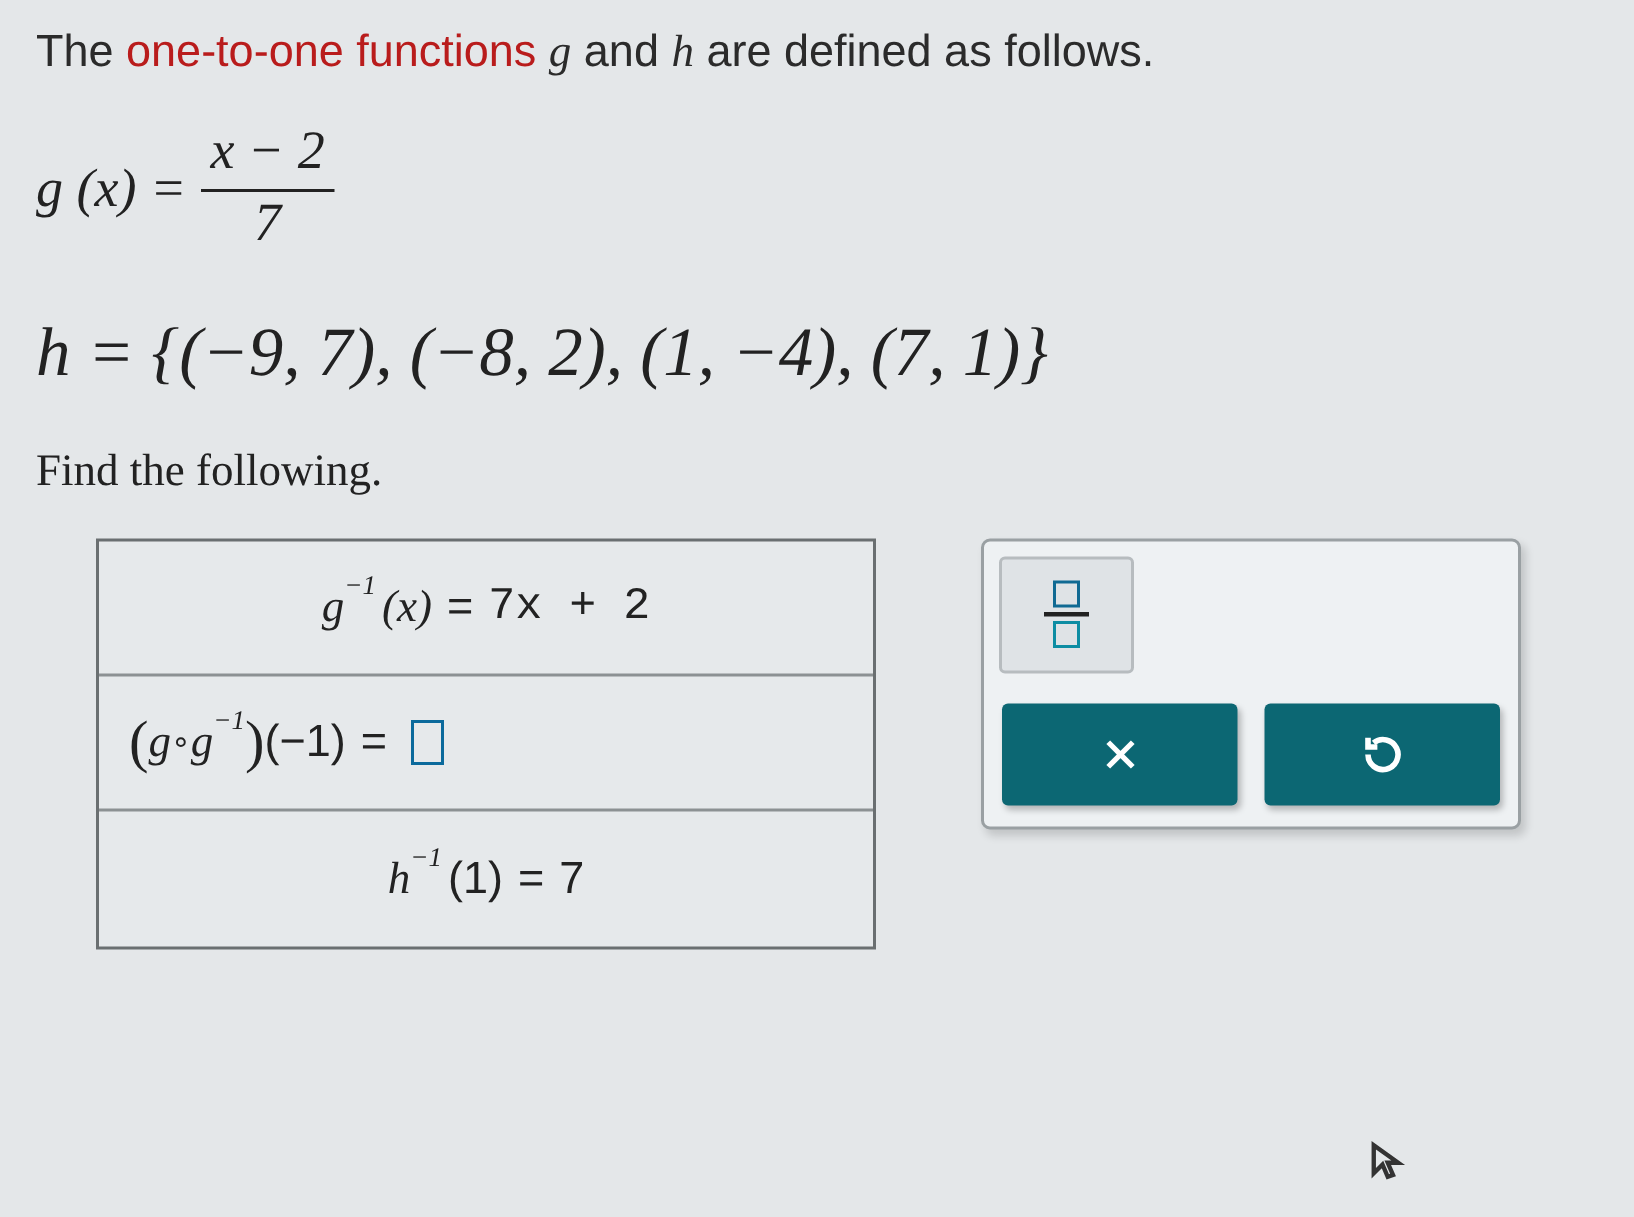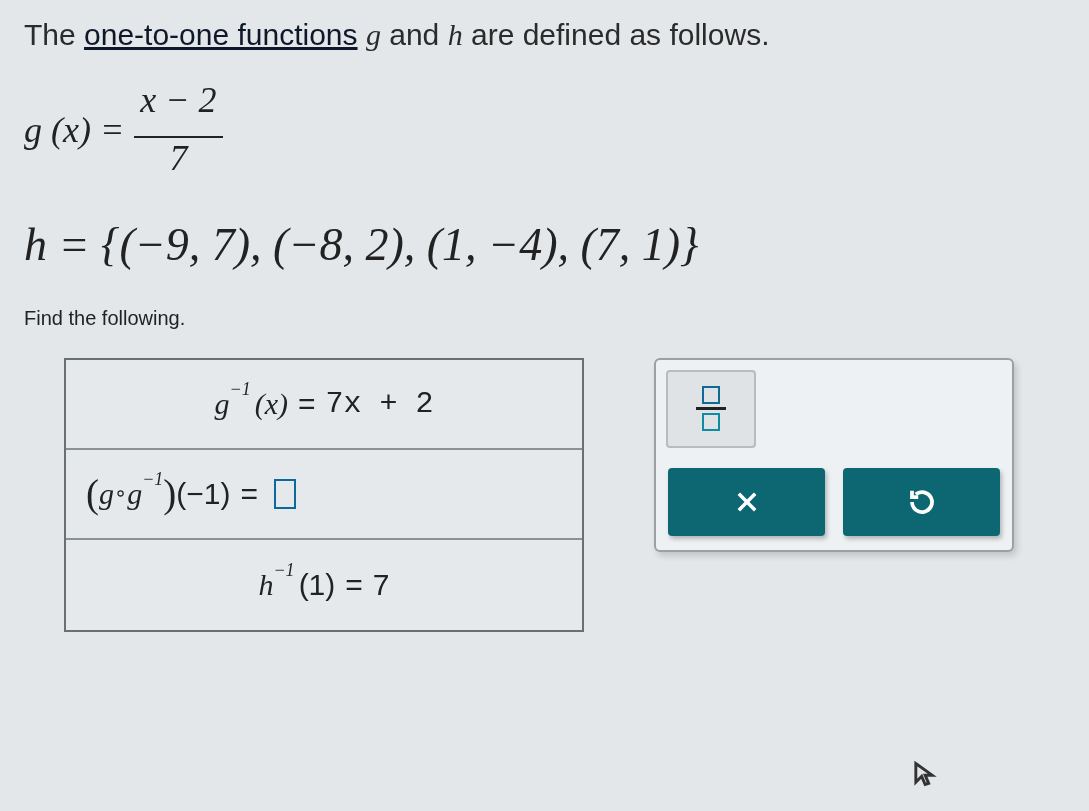--- a/index.html
+++ b/index.html
@@ -13,42 +13,41 @@
     height: 811px;
     position: relative;
   }
   .intro {
     font-size: 30px;
     margin-bottom: 30px;
     font-family: Arial, sans-serif;
     color: #2b2b2b;
   }
   .intro .link {
-    text-decoration: underline;
-    color: #0f172a;
+    color: #b91c1c;
   }
   .intro .ital { font-style: italic; font-family: Georgia, serif; }
 
   .defs {
     font-size: 36px;
     font-style: italic;
     font-family: Georgia, serif;
   }
   .eq-g { display:flex; align-items:center; gap:10px; margin-bottom: 40px;}
   .frac {
     display:inline-flex; flex-direction:column; align-items:center;
     font-style: italic; line-height:1.05;
   }
-  .frac .num { border-bottom: 2.5px solid #222; padding: 0 6px 16px; }
+  .frac .num { border-bottom: 2.5px solid #222; padding: 0 6px 6px; }
   .frac .den { padding-top:2px; }
   .eq-h { margin-bottom: 36px; font-size:46px;}
 
   .find {
-    font-size: 20px;
-    font-family: Liberation Sans, sans-serif;
+    font-size: 30px;
+    font-family: Liberation Serif, serif;
     margin-bottom: 28px;
   }
 
   .answer-area { display:flex; align-items:flex-start; gap:70px; margin-left:40px;}
   .answer-table {
     border: 2px solid #6a6f71;
     width: 520px;
     background: #e6e9eb;
   }
   .answer-table .row {

